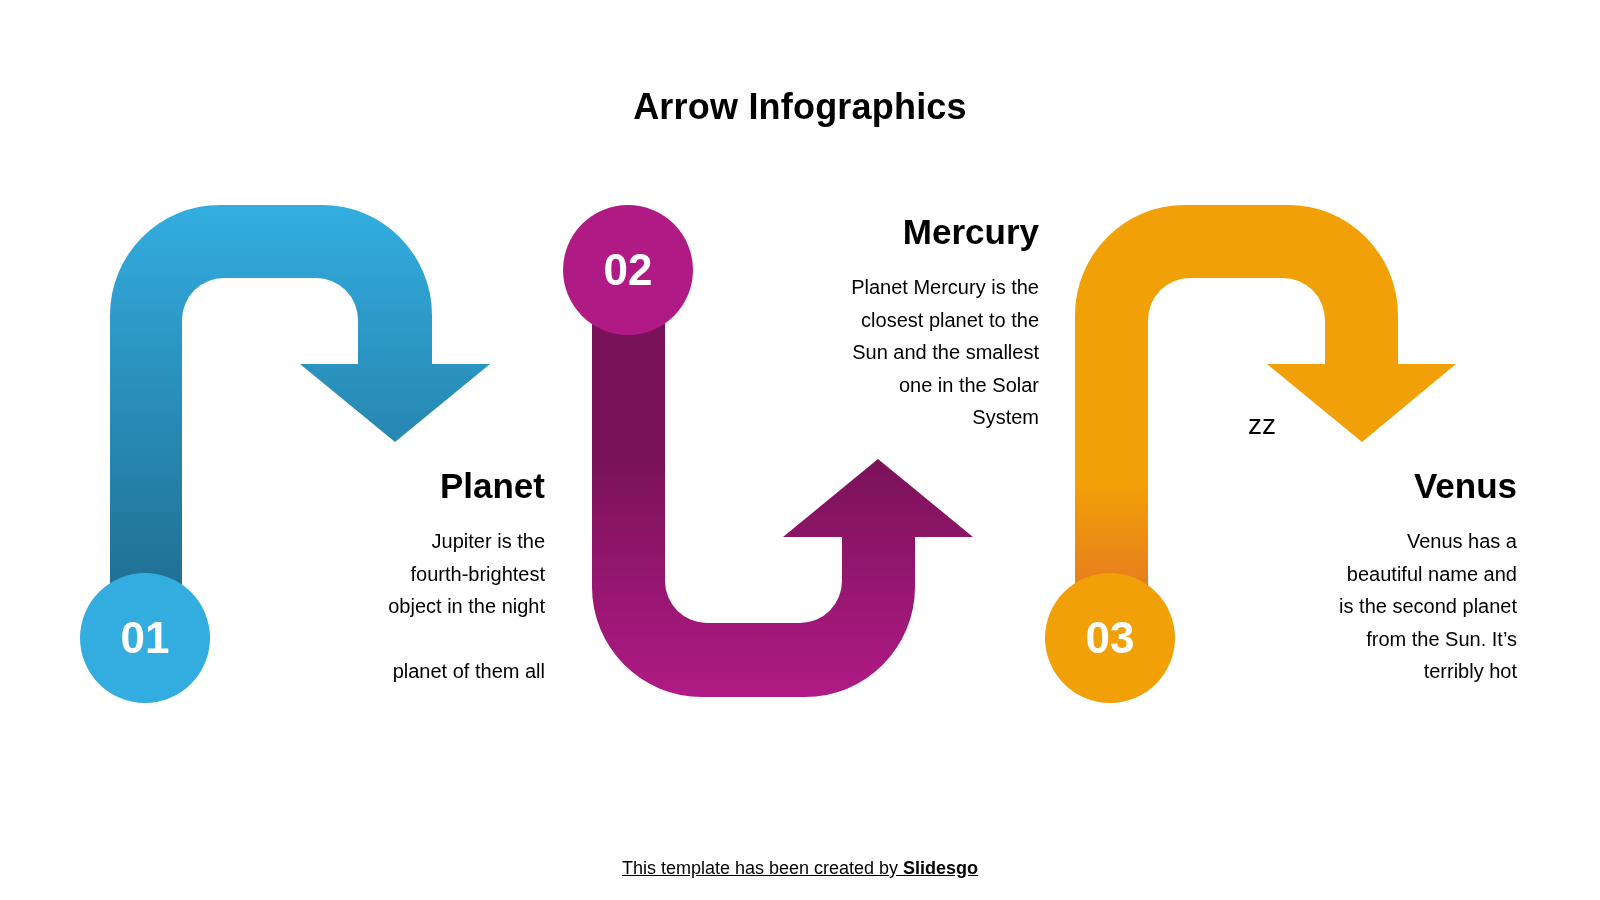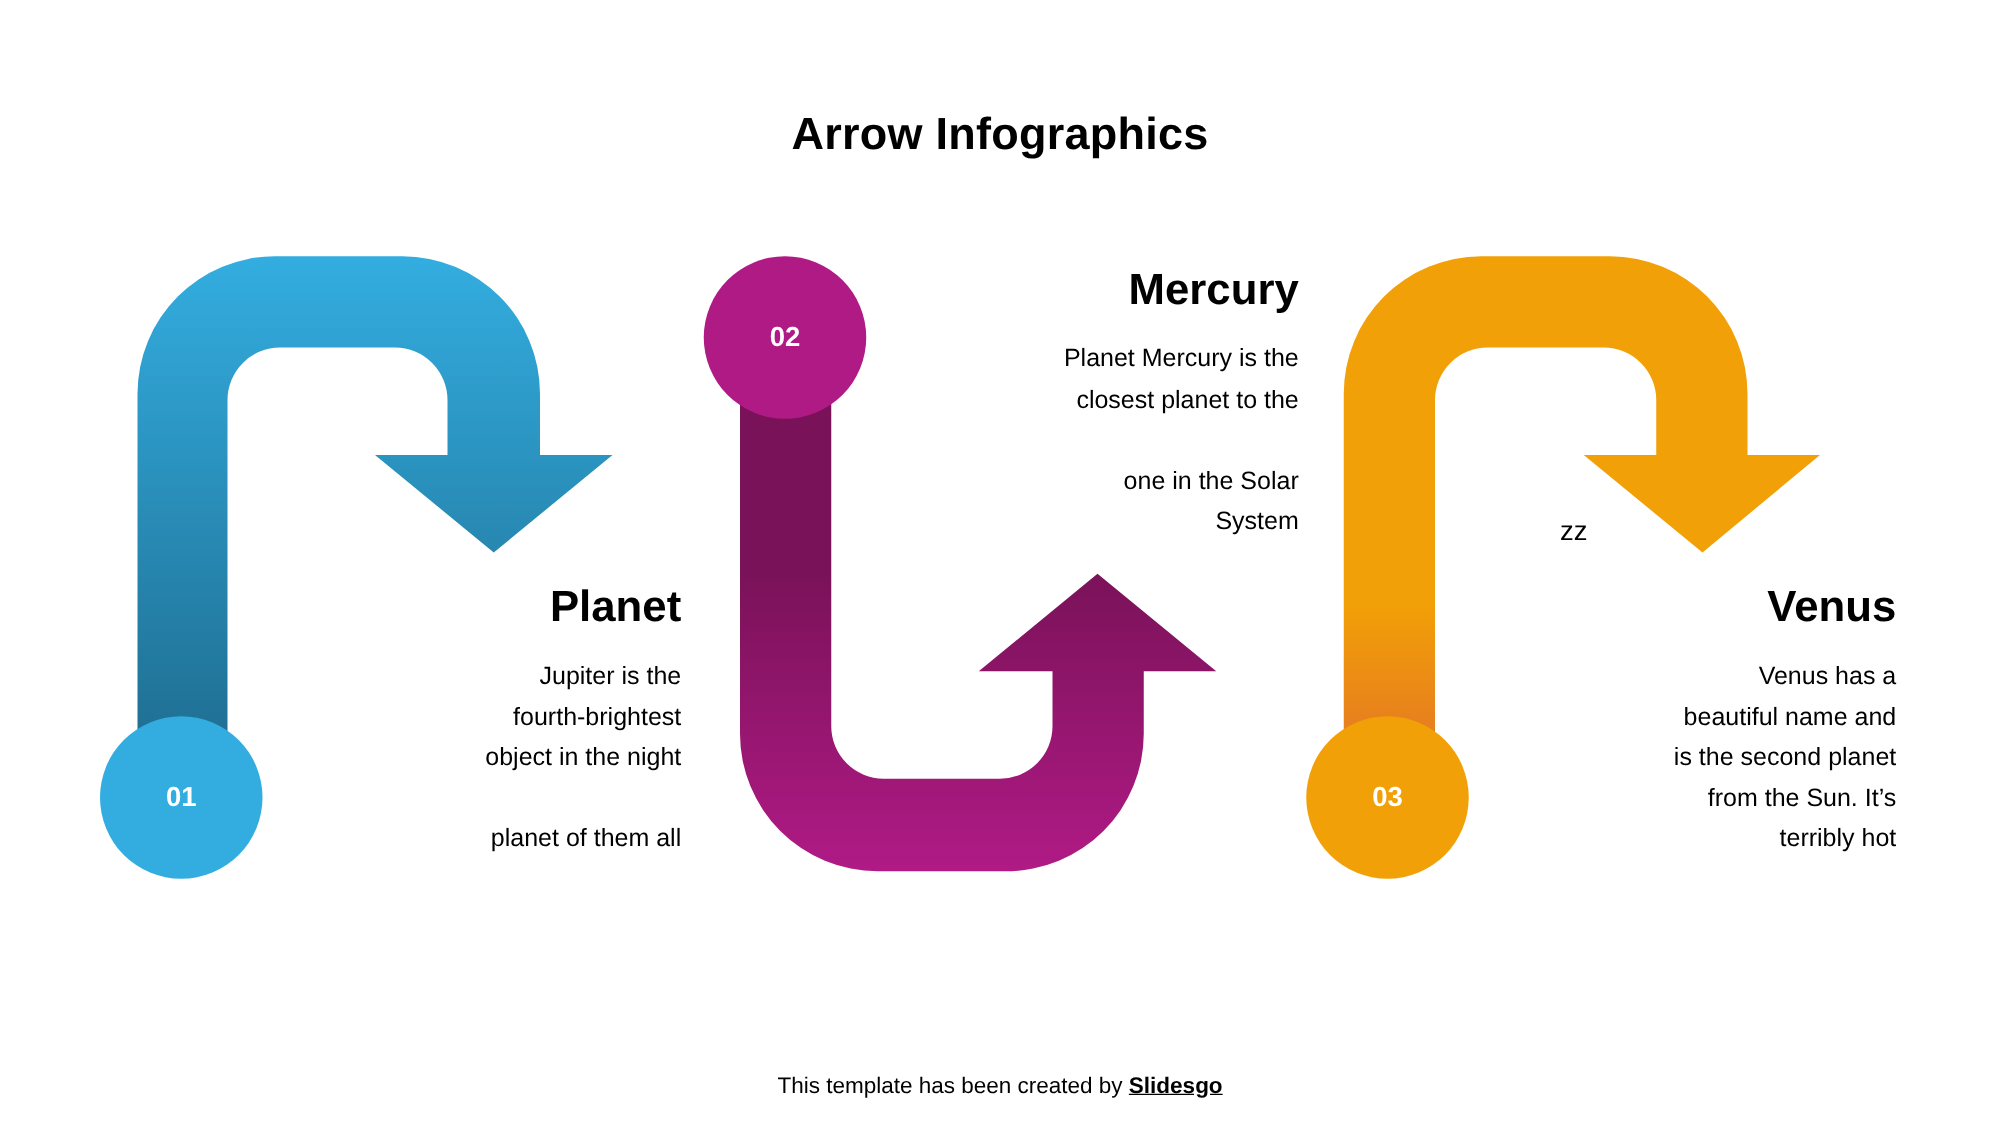--- a/index.html
+++ b/index.html
@@ -2,26 +2,26 @@
 <html><head>
   <meta charset="utf-8">
   <style>
     html, body { margin: 0; padding: 0; background: #ffffff; }
     body { width: 1600px; height: 900px; position: relative; overflow: hidden;
            font-family: "Liberation Sans", "DejaVu Sans", sans-serif; color: #000; }
     .title { position: absolute; left: 0; width: 1600px; top: 86px; text-align: center;
              font-size: 36px; font-weight: 700; letter-spacing: 0.2px; margin: 0; }
     svg.arrows { position: absolute; left: 0; top: 0; }
     .num { position: absolute; width: 130px; height: 130px; text-align: center; line-height: 130px;
-           color: #fff; font-size: 22px; font-weight: 700; }
+           color: #fff; font-size: 44px; font-weight: 700; }
     .blk { position: absolute; text-align: right; }
     .blk h2 { margin: 0; font-size: 35px; font-weight: 700; line-height: 42px; }
     .blk p { margin: 0; font-size: 20px; line-height: 32.5px; font-weight: 400; }
-    .zz { position: absolute; left: 1248px; top: 410px; font-size: 22px; line-height: 30px; }
-    .footer { position: absolute; left: 0; width: 1600px; top: 858px; text-align: center; font-size: 18px; }
+    .zz { position: absolute; left: 1248px; top: 410px; font-size: 28px; line-height: 30px; }
+    .footer { position: absolute; left: 0; width: 1600px; top: 858px; text-align: center; font-size: 18px; text-decoration: underline; }
     .footer .brand { font-weight: 700; text-decoration: underline; color: #000; }
   </style>
 </head>
 <body>
 
 <h1 class="title">Arrow Infographics</h1>
 
 <svg class="arrows" width="1600" height="900" viewBox="0 0 1600 900">
   <defs>
     <linearGradient id="gBlue" x1="0" y1="205" x2="0" y2="600" gradientUnits="userSpaceOnUse">
@@ -70,21 +70,21 @@
     <br>
     <span>planet of them all</span>
   </p>
 </div>
 
 <div class="blk" style="left:719px; width:320px; top:211px;">
   <h2>Mercury</h2>
   <p style="margin-top:18px;">
     <span>Planet Mercury is the</span><br>
     <span>closest planet to the</span><br>
-    <br>
+    <span>Sun and the smallest</span><br>
     <span>one in the Solar</span><br>
     <span>System</span>
   </p>
 </div>
 
 <div class="blk" style="left:1207px; width:310px; top:465px;">
   <h2>Venus</h2>
   <p style="margin-top:18px;">
     <span>Venus has a</span><br>
     <span>beautiful name and</span><br>

